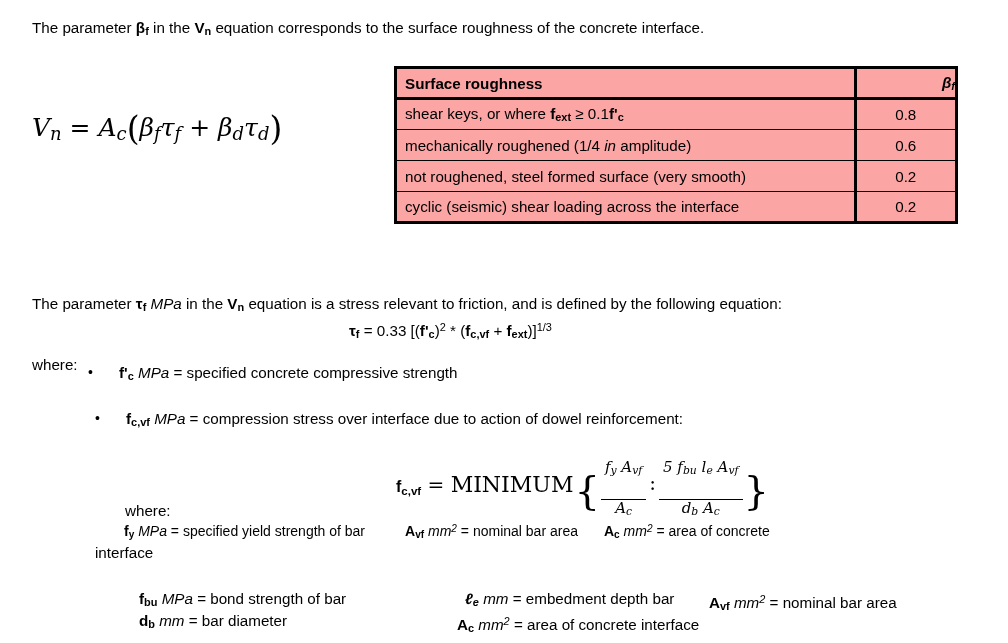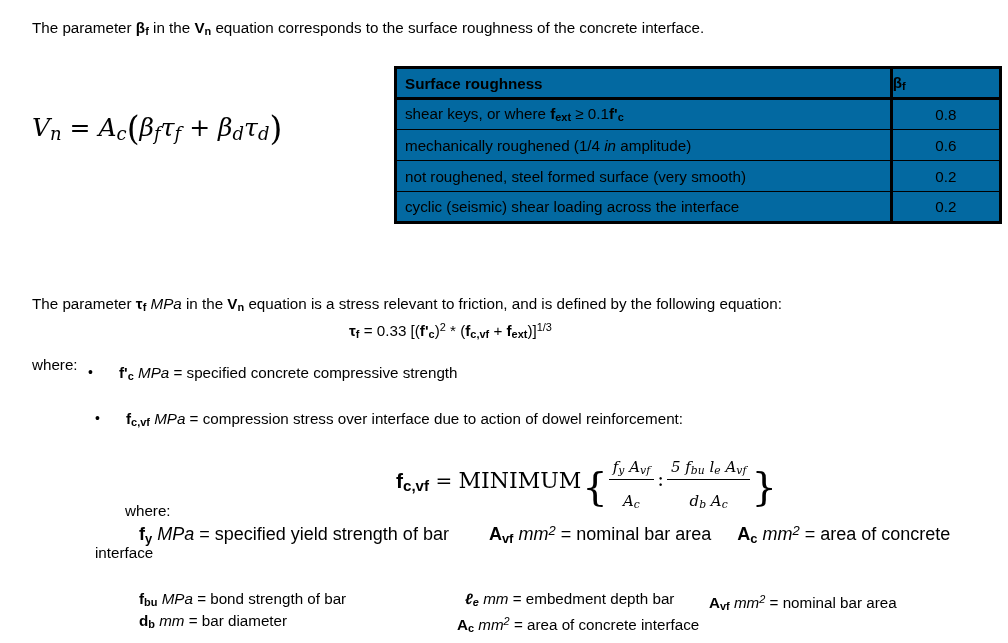--- a/index.html
+++ b/index.html
@@ -41,43 +41,43 @@
   #vn-equation .paren {
     font-style: normal;
     font-size: 33px;
     vertical-align: -4px;
   }
 
   
   #roughness-table {
     left: 394px;
     top: 66px;
-    width: 608px;
+    width: 564px;
     border-collapse: collapse;
     border: 3px solid #000;
-    background: #0369a1;
+    background: #fca5a5;
   }
   #roughness-table td, #roughness-table th {
     border: 1px solid #000;
     padding: 0 0 0 8px;
     height: 31px;
     font-size: 15.2px;
     font-weight: normal;
     text-align: left;
     vertical-align: middle;
     box-sizing: border-box;
   }
   #roughness-table thead th {
     font-weight: bold;
     border-bottom: 3px solid #000;
     height: 31px;
   }
   #roughness-table .colname { width: 476px; border-right: 3px solid #000; }
   #roughness-table .colval  { width: 105px; text-align: center; padding-left: 0; }
-  #roughness-table thead .colval { text-align: left; }
+  #roughness-table thead .colval { text-align: right; font-style: italic; }
 
   
   #tau-paragraph {
     left: 32px;
     top: 294px;
     font-size: 15.2px;
     line-height: 20px;
     white-space: nowrap;
   }
   #tau-equation {
@@ -117,21 +117,21 @@
   
   #fcvf-formula {
     left: 396px;
     top: 459px;
     white-space: nowrap;
     font-size: 19px;
   }
   #fcvf-formula .lhs {
     font-family: "Liberation Sans", sans-serif;
     font-weight: bold;
-    font-size: 21px;
+    font-size: 16px;
     vertical-align: 2px;
   }
   #fcvf-formula .eqs {
     font-family: "DejaVu Serif", "Liberation Serif", serif;
     font-size: 20px;
     vertical-align: 2px;
   }
   #fcvf-formula .minword {
     font-family: "DejaVu Serif", "Liberation Serif", serif;
     font-size: 22px;
@@ -152,33 +152,33 @@
   .frac {
     display: inline-block;
     vertical-align: middle;
     text-align: center;
     font-family: "DejaVu Serif", "Liberation Serif", serif;
     font-style: italic;
     font-size: 15px;
     line-height: 1.15;
   }
   .frac .num { display: block; padding: 0 4px 1px 4px; }
-  .frac .den { display: block; border-top: 1.3px solid #000; padding: 13px 4px 0 4px; }
+  .frac .den { display: block; border-top: 1.3px solid #000; padding: 0 4px 0 4px; margin-top: 20px; }
 
   
   #where-2 {
     left: 125px;
     top: 502px;
     font-size: 15.2px;
     white-space: nowrap;
   }
   #defs-line-1 {
-    left: 139px;
+    left: 124px;
     top: 523px;
-    font-size: 18px;
+    font-size: 14px;
     white-space: nowrap;
   }
   #defs-line-1b {
     left: 95px;
     top: 544px;
     font-size: 15.2px;
     white-space: nowrap;
   }
   #defs-block-2 {
     left: 139px;

